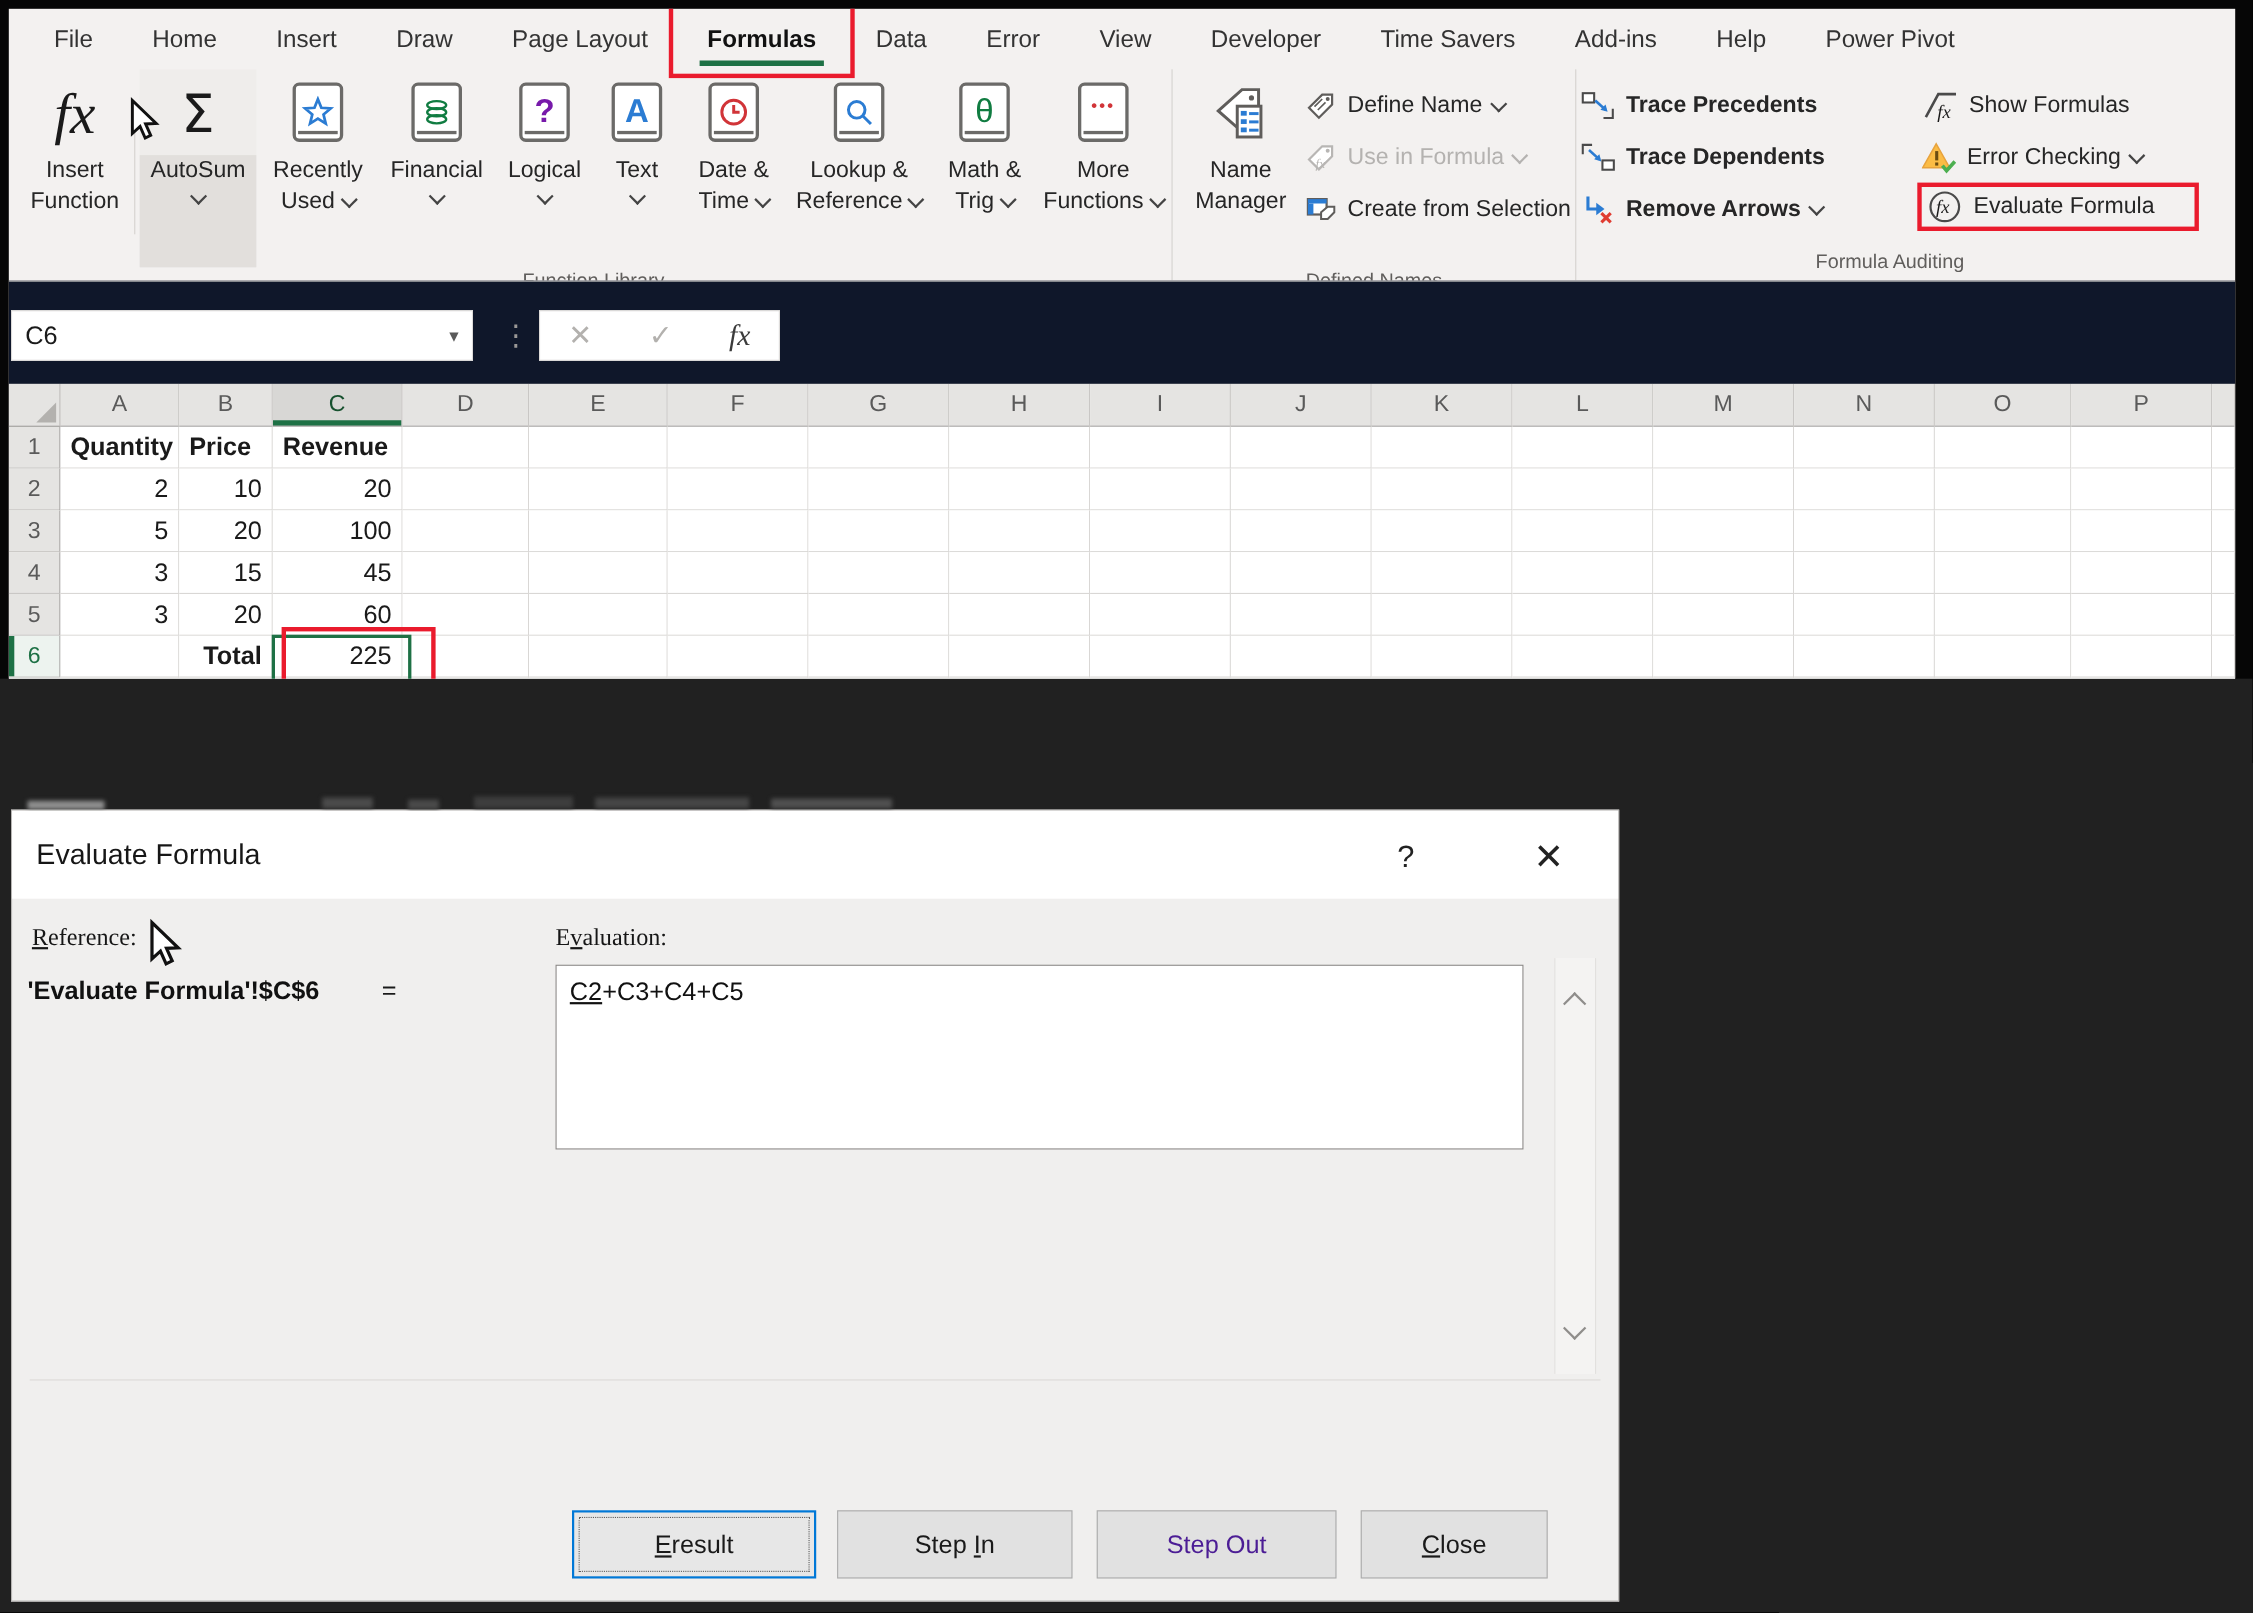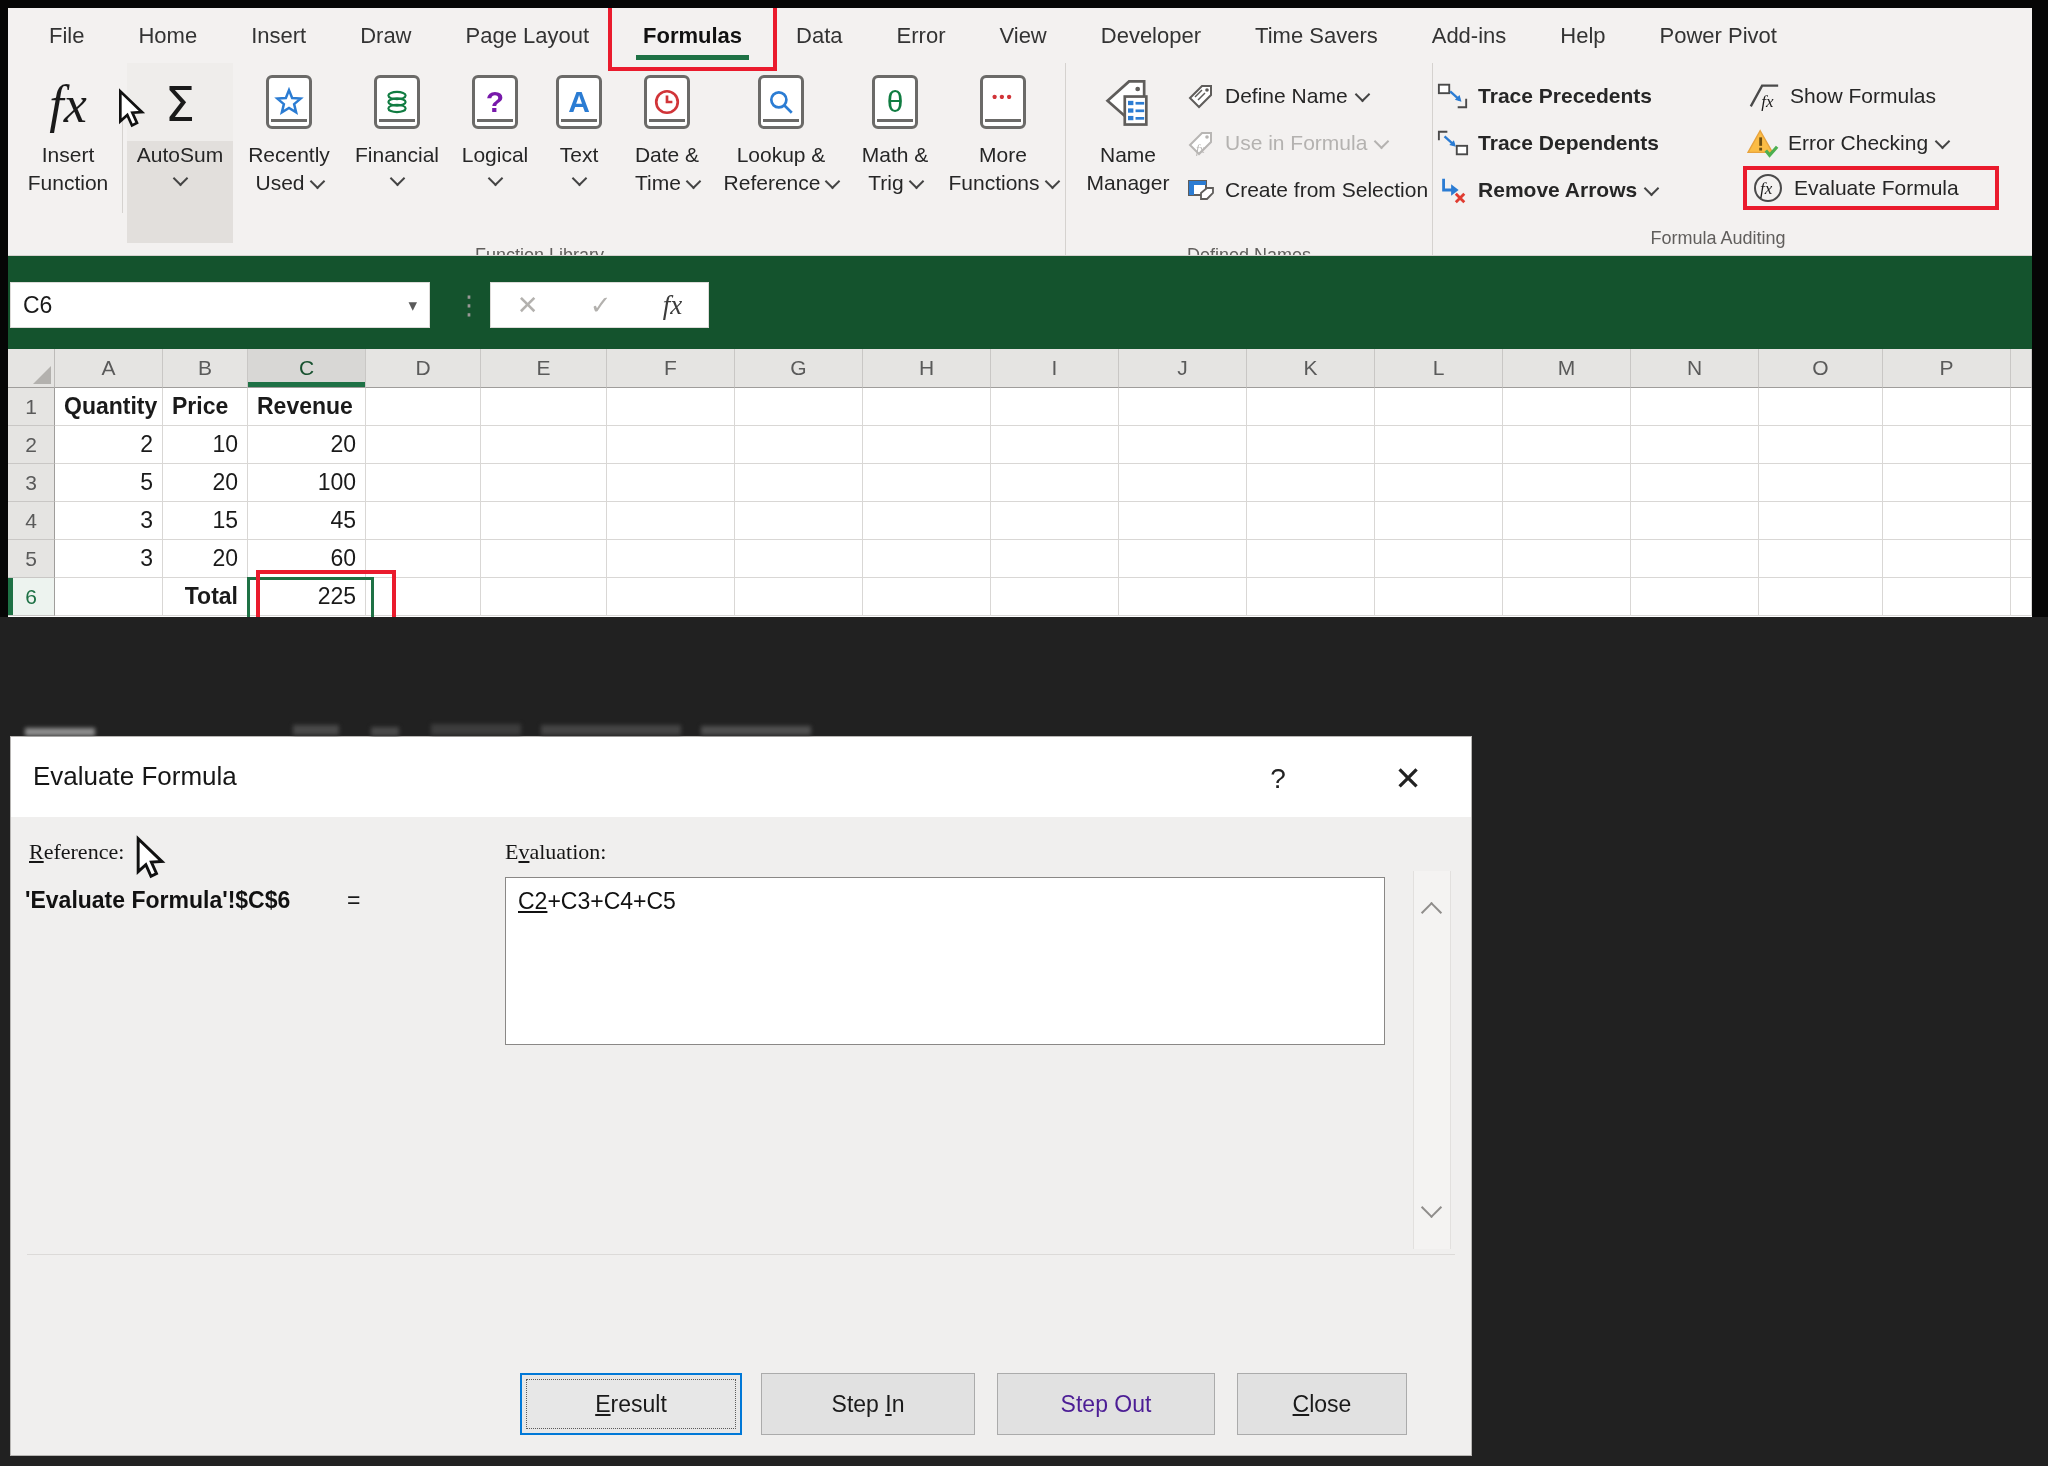--- a/index.html
+++ b/index.html
@@ -40,21 +40,21 @@
   .g-theta{font-size:30px;color:#107c41;}
   .g-dots{font-size:15px;letter-spacing:2px;color:#d13438;font-weight:bold;margin-top:-12px;}
 
   .smallcol{display:flex;flex-direction:column;justify-content:flex-start;padding-top:16px;gap:13px;}
   .srow{display:flex;align-items:center;gap:9px;font-size:21px;color:#262626;height:34px;white-space:nowrap;}
   .srow.disabled{color:#b4b2b0;}
   .srow.disabled .chv{border-color:#b4b2b0;}
   .red-wrap{border:4px solid #ea1b2d;display:flex;align-items:center;gap:9px;padding:1px 10px 1px 4px;margin:-7px 0 -7px -4px;}
 
   
-  .fstrip{position:absolute;left:0;top:247px;width:100%;height:94px;background:#14532d;border-top:1px solid #d5d2cf;}
+  .fstrip{position:absolute;left:0;top:247px;width:100%;height:94px;background:#0f172a;border-top:1px solid #d5d2cf;}
   .fbox{position:absolute;top:26px;height:46px;background:#fff;border:1px solid #dddbd9;box-sizing:border-box;display:flex;align-items:center;}
   .namebox{left:2px;width:420px;padding:0 12px;font-size:23px;}
   .namebox .dd{margin-left:auto;color:#5a5a5a;font-size:17px;}
   .dotsep{position:absolute;left:448px;top:34px;color:#9a9896;font-size:26px;}
   .fbtns{left:482px;width:219px;justify-content:space-around;font-size:26px;}
   .fbtns .dim{color:#b3b1ae;}
   .fbtns .fxi{font-family:"Liberation Serif",serif;font-style:italic;color:#3b3b3b;font-size:27px;}
   .fformula{left:704px;right:2px;padding-left:14px;font-size:23px;}
 
   

